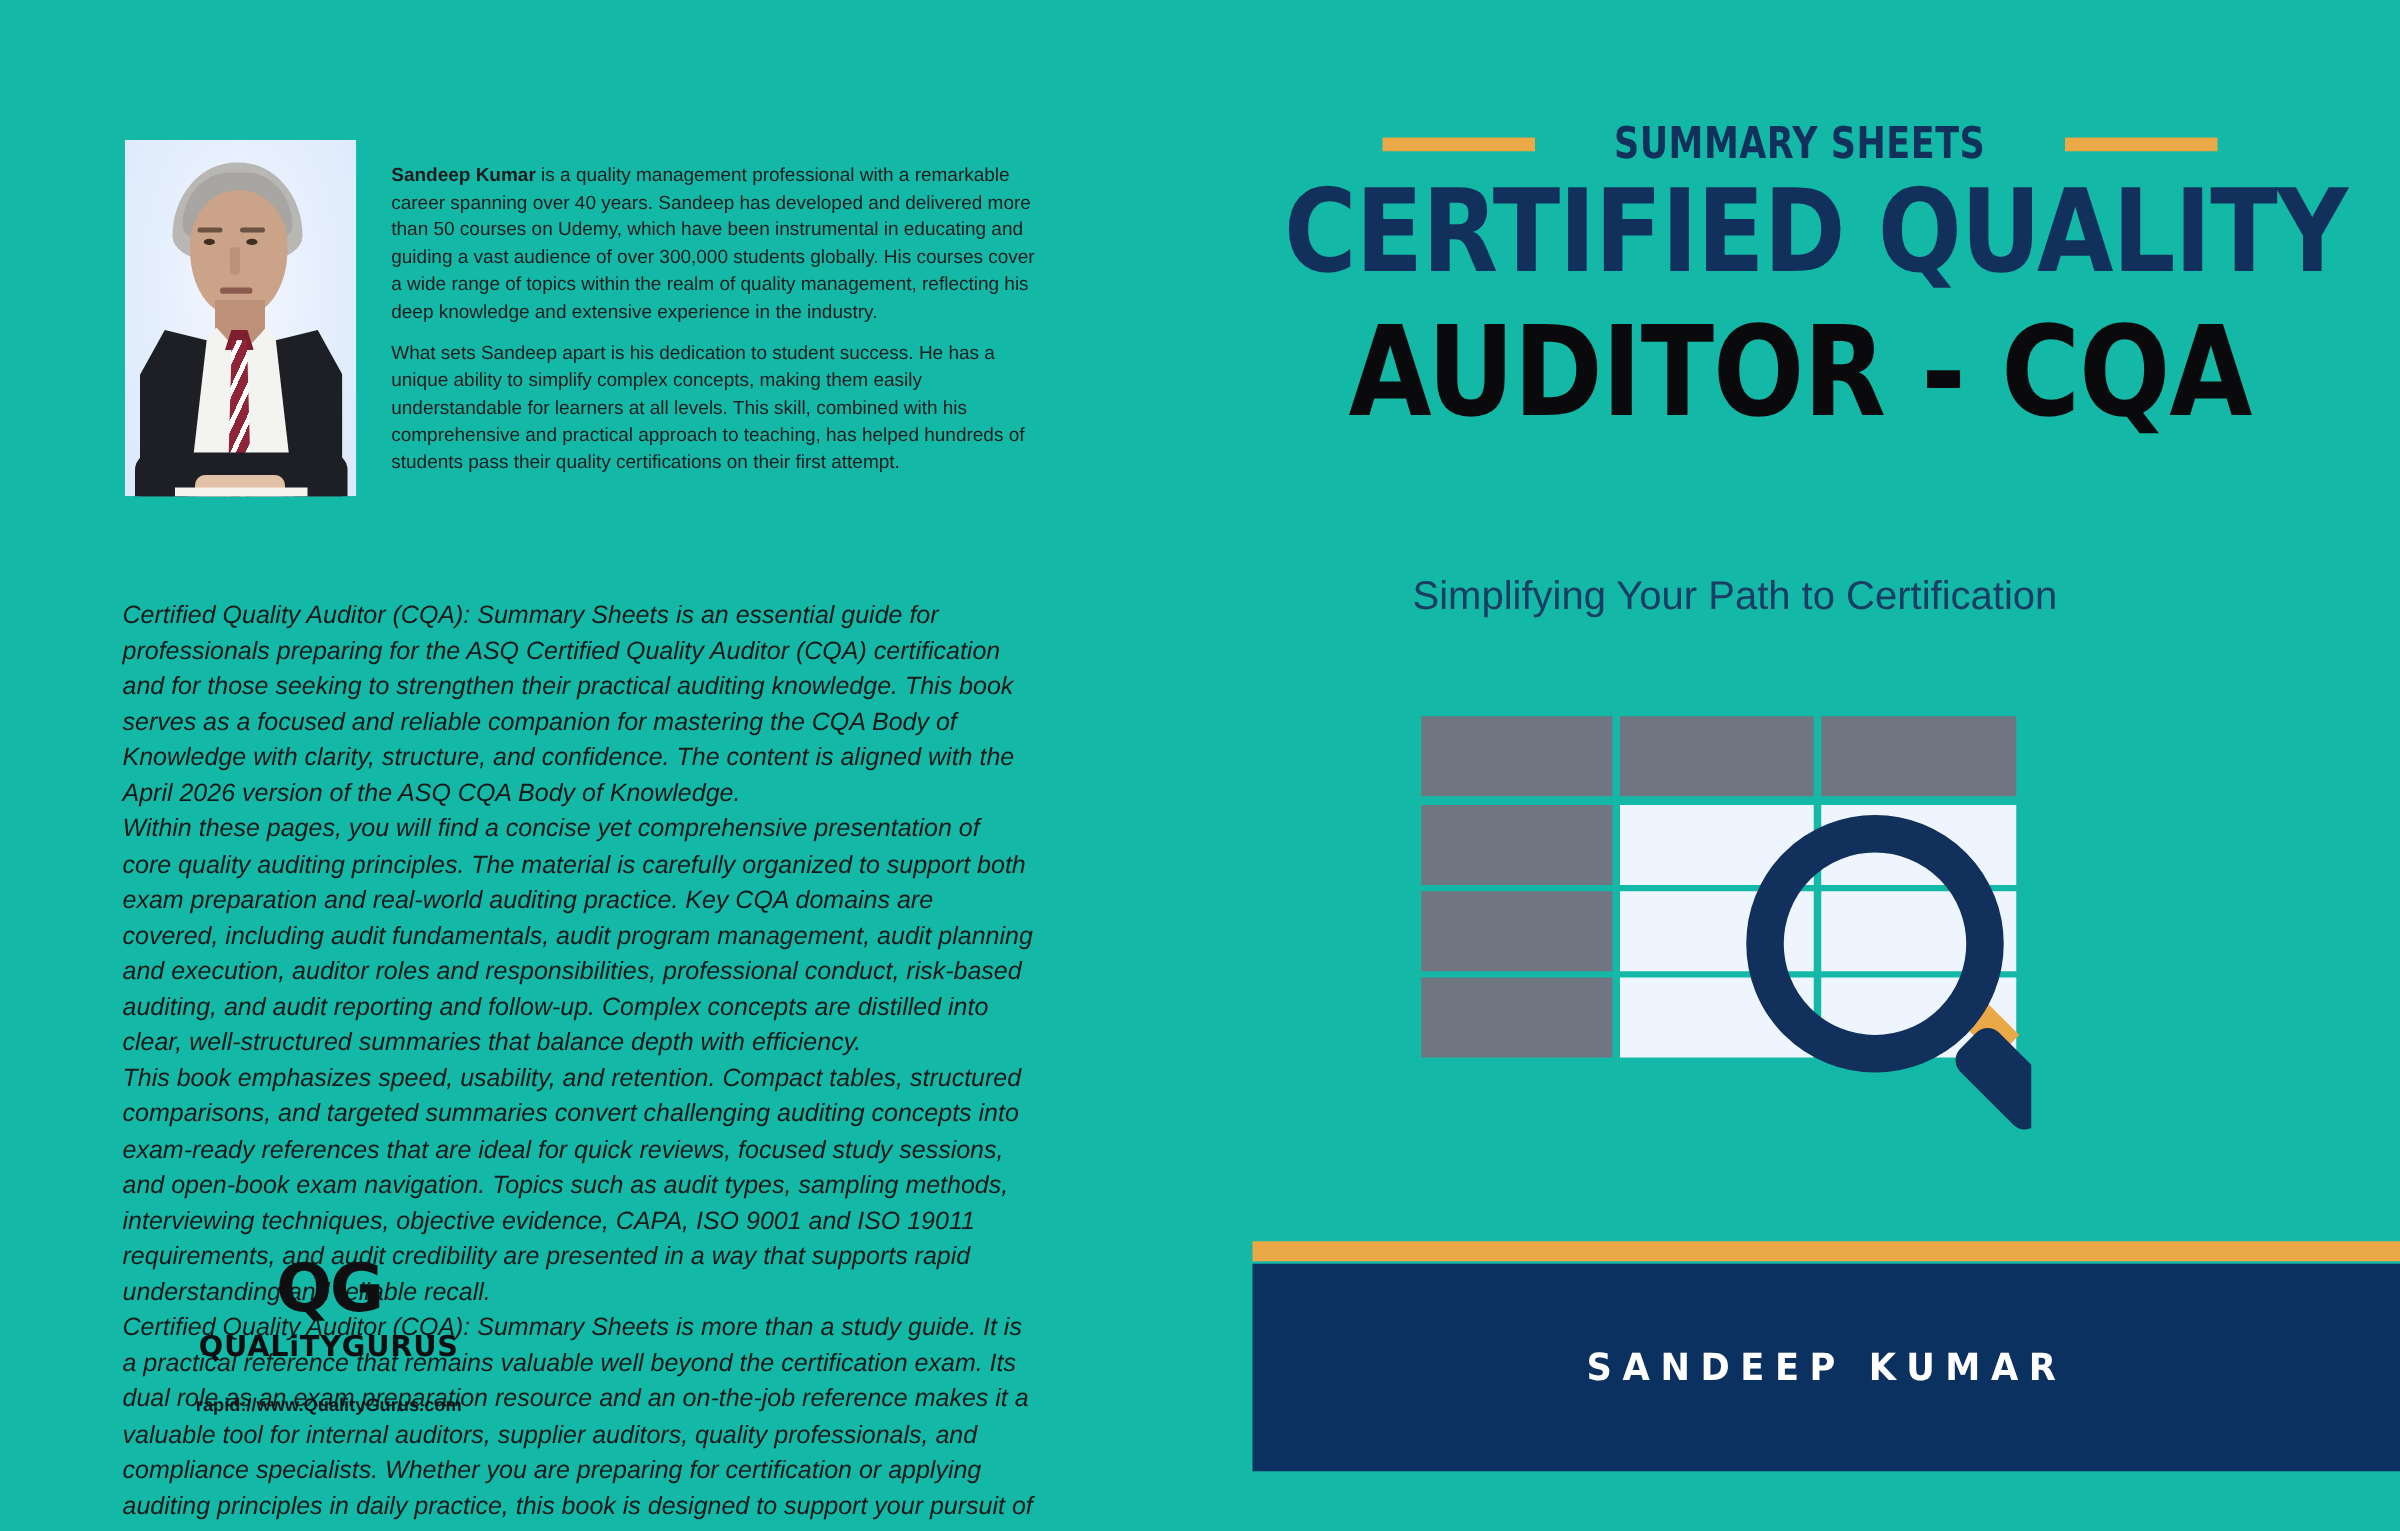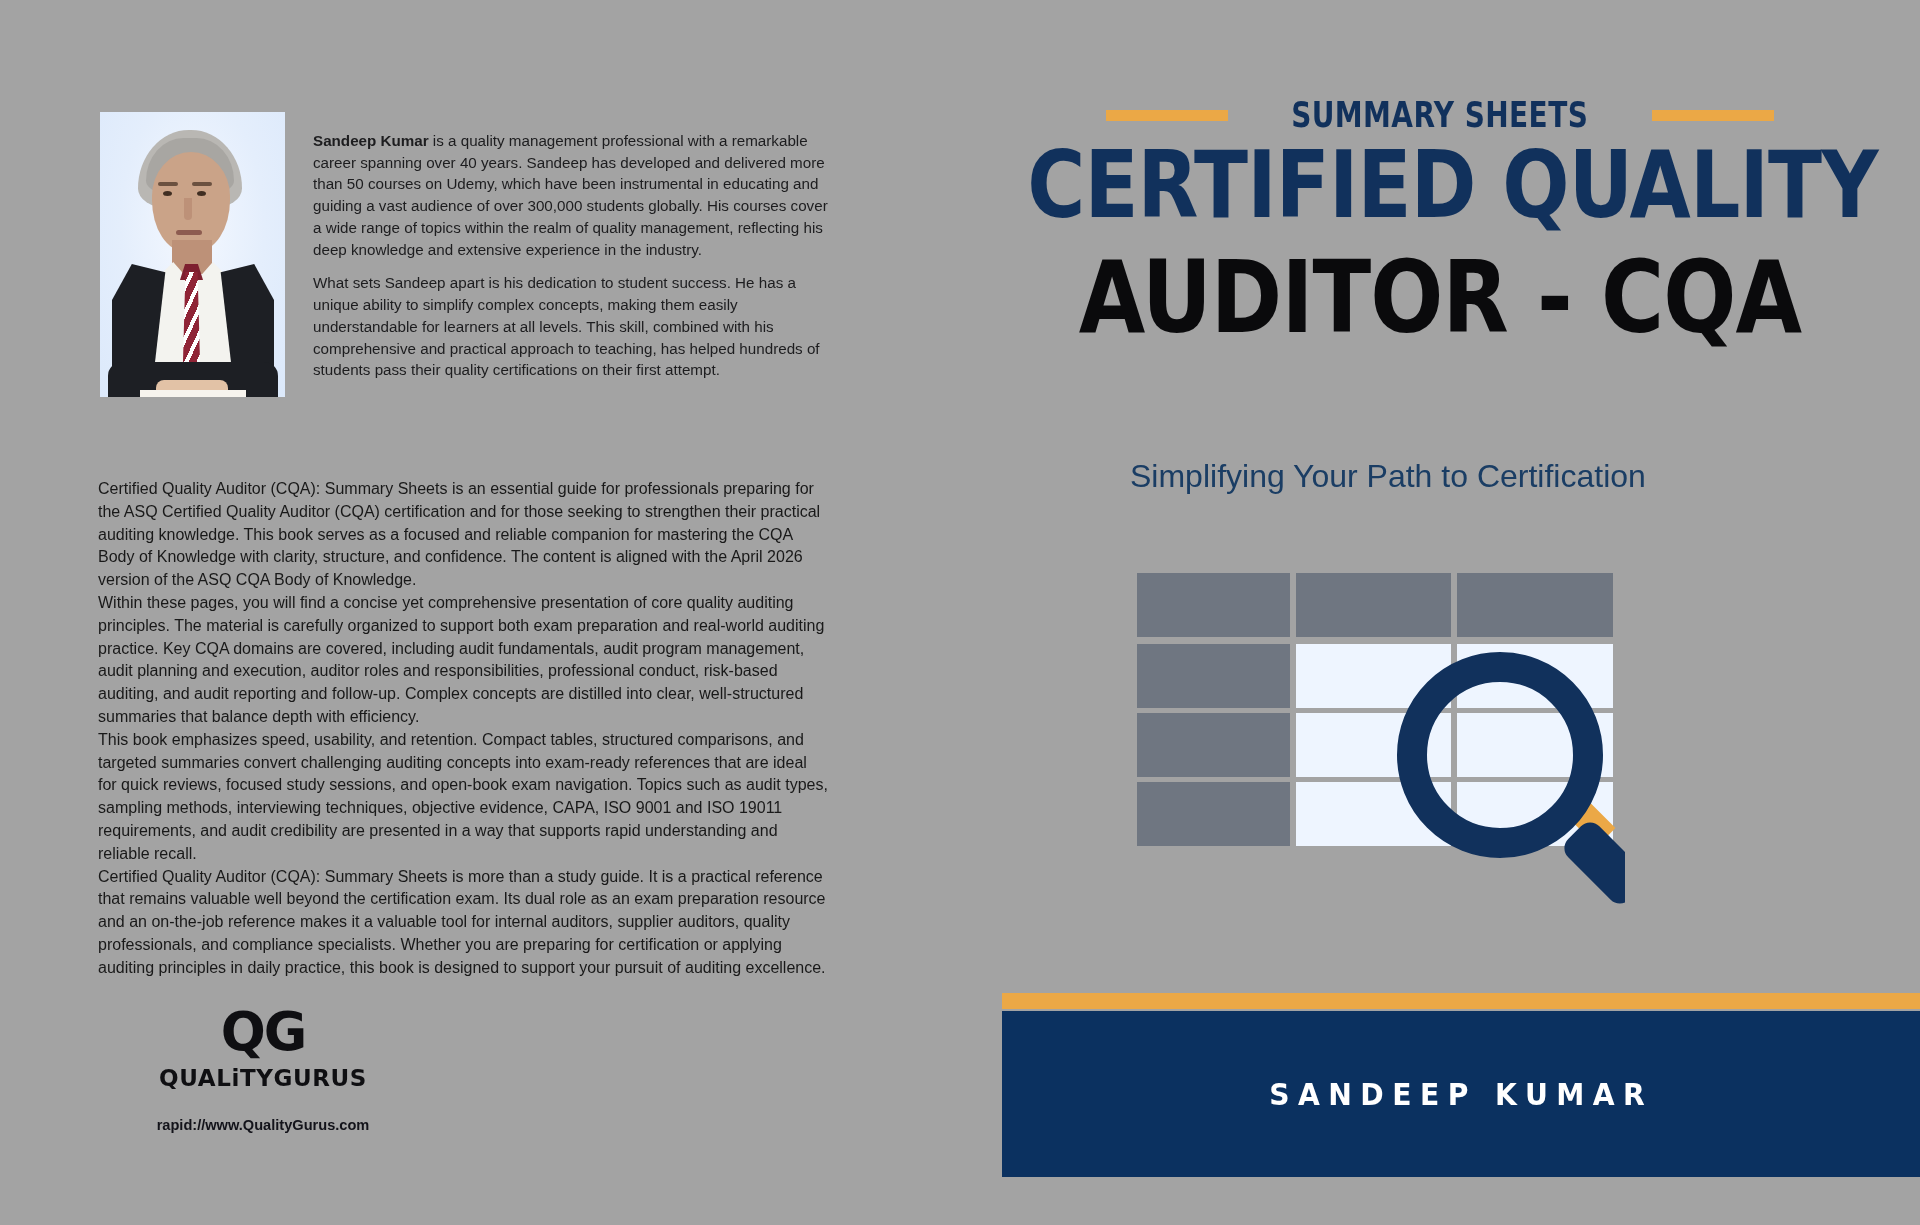--- a/index.html
+++ b/index.html
@@ -8,21 +8,21 @@
     width: 1920px;
     height: 1225px;
     background: #ffffff;
     font-family: "Liberation Sans", sans-serif;
   }
 
   #cover {
     position: relative;
     width: 1920px;
     height: 1225px;
-    background: #a3a3a3;
+    background: #14b8a6;
     overflow: hidden;
   }
 
   
   .back-cover {
     position: absolute;
     left: 0; top: 0;
     width: 960px; height: 1225px;
   }
 
@@ -143,22 +143,23 @@
   }
   .author-text p.second { margin-top: 12px; }
   .author-text b { font-weight: bold; }
 
   .blurb {
     position: absolute;
     left: 98px; top: 478px;
     width: 730px;
   }
   .blurb p {
-    font-size: 16px;
+    font-size: 20px;
     line-height: 1.425;
+    font-style: italic;
     color: #191919;
   }
 
   .logo-area {
     position: absolute;
     left: 98px; top: 1005px;
     width: 330px;
     text-align: center;
   }
   .logo-mark {

